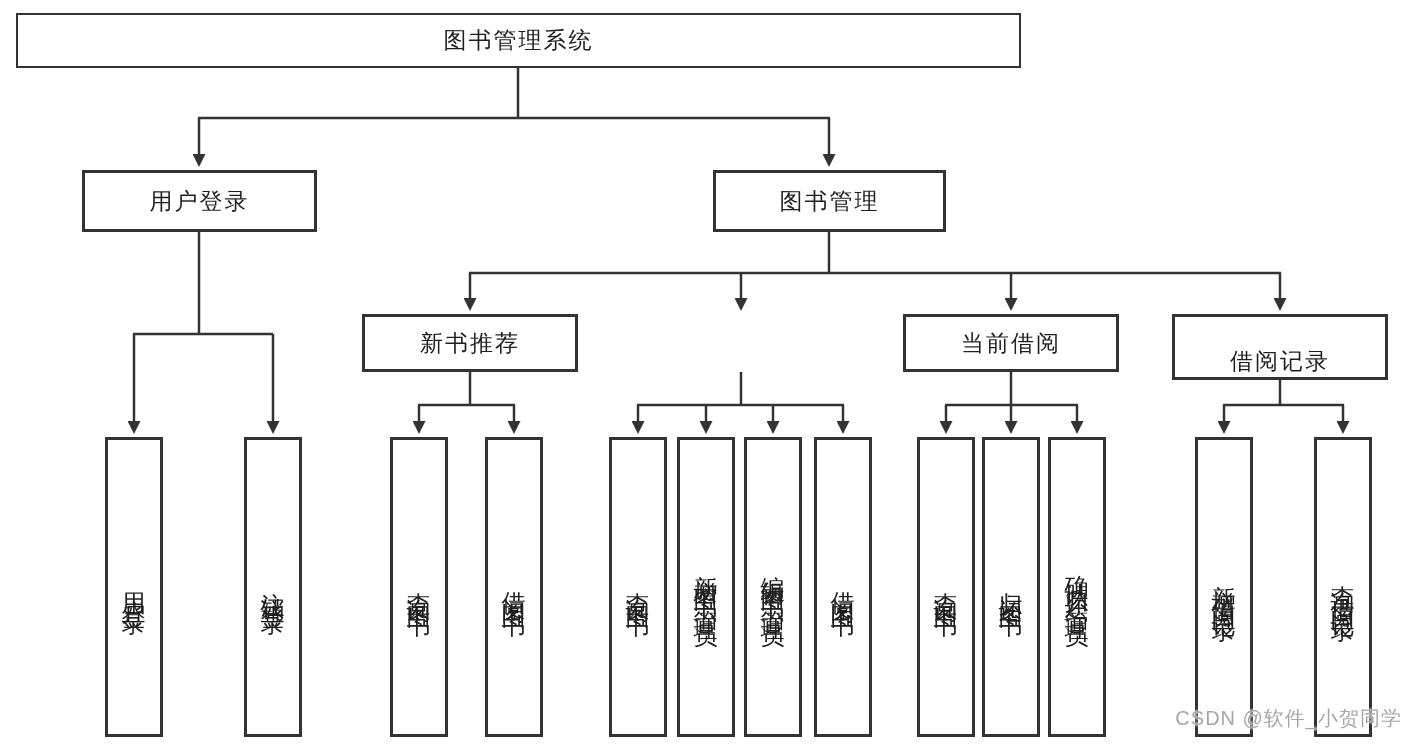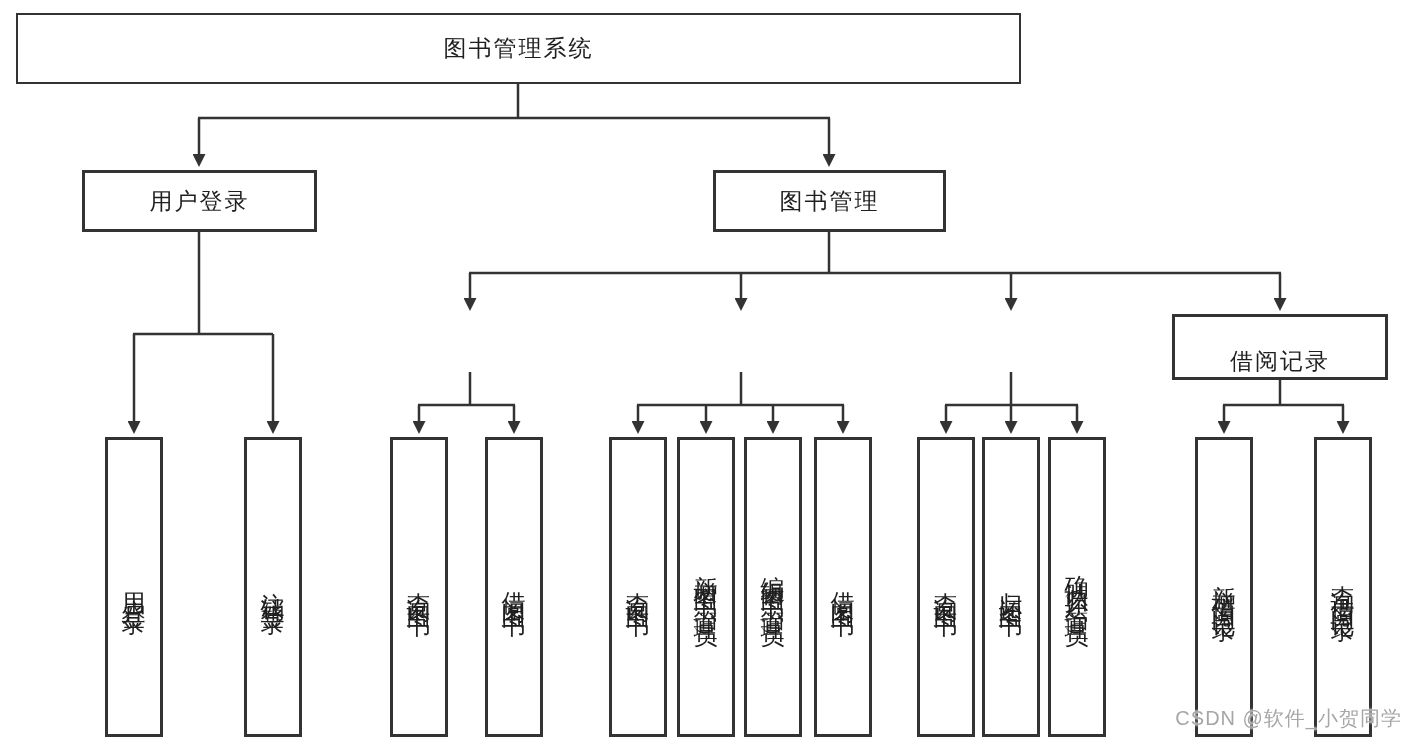--- a/index.html
+++ b/index.html
@@ -32,21 +32,21 @@
   .v-node { width: 58px; top: 437px; height: 300px; }
   .v-node .vtext {
     writing-mode: vertical-rl;
     text-orientation: mixed;
     font-size: 24px;
     line-height: 1.05;
     letter-spacing: 7px;
     white-space: nowrap;
   }
   
-  #n-root        { left: 16px;  top: 13px;  width: 1005px; height: 71px; }
+  #n-root        { left: 16px;  top: 13px;  width: 1005px; height: 55px; }
   #n-user-login  { left: 82px;  top: 170px; width: 235px;  height: 62px; }
   #n-book-mgmt   { left: 713px; top: 170px; width: 233px;  height: 62px; justify-content: center; }
   #n-rec         { left: 362px; top: 314px; width: 216px;  height: 58px; }
   #n-borrow      { left: 633px; top: 314px; width: 216px;  height: 58px; }
   #n-current     { left: 903px; top: 314px; width: 216px;  height: 58px; }
   #n-record      { left: 1172px;top: 314px; width: 216px;  height: 66px; align-items: flex-end; }
   #n-ul-login    { left: 105px; }
   #n-ul-logout   { left: 244px; }
   #n-rec-query   { left: 390px; }
   #n-rec-borrow  { left: 485px; }
@@ -140,20 +140,26 @@
     <span>图书管理系统</span>
   </div>
 
   <div id="n-user-login" class="node h-node">
     <span>用户登录</span>
   </div>
   <div id="n-book-mgmt" class="node h-node">
     <span>图书管理</span>
   </div>
 
+  <div id="n-rec" class="node h-node">
+    <span>新书推荐</span>
+  </div>
+  <div id="n-current" class="node h-node">
+    <span>当前借阅</span>
+  </div>
   <div id="n-record" class="node h-node">
     <span>借阅记录</span>
   </div>
 
   <div id="n-ul-login" class="node v-node">
     <span class="vtext">用户登录</span>
   </div>
   <div id="n-ul-logout" class="node v-node">
     <span class="vtext">注销登录</span>
   </div>

